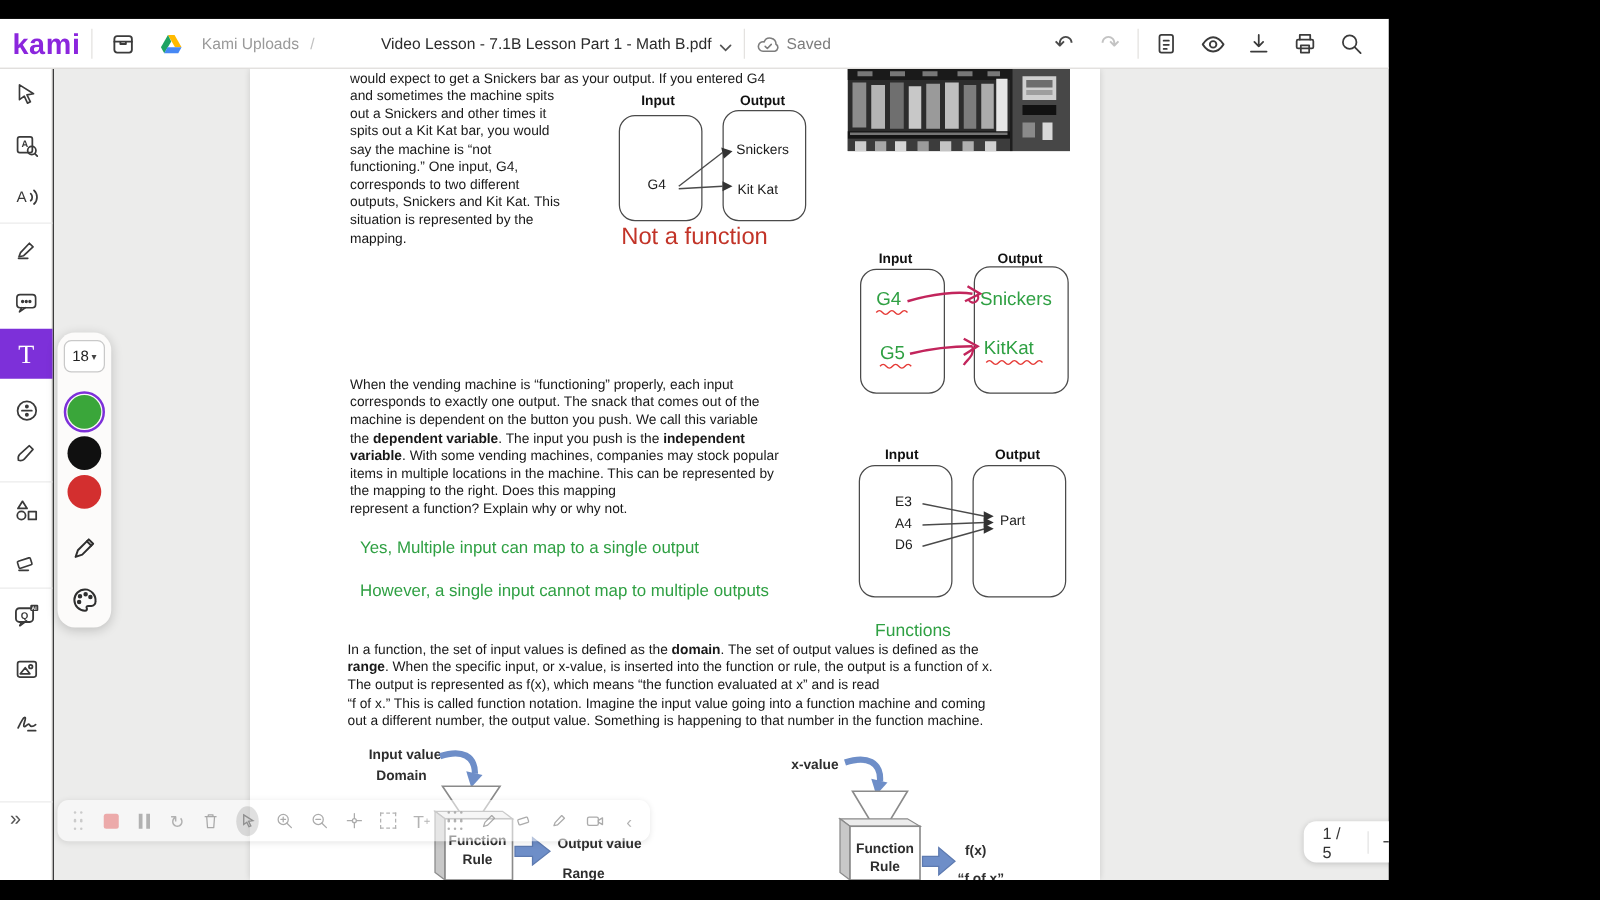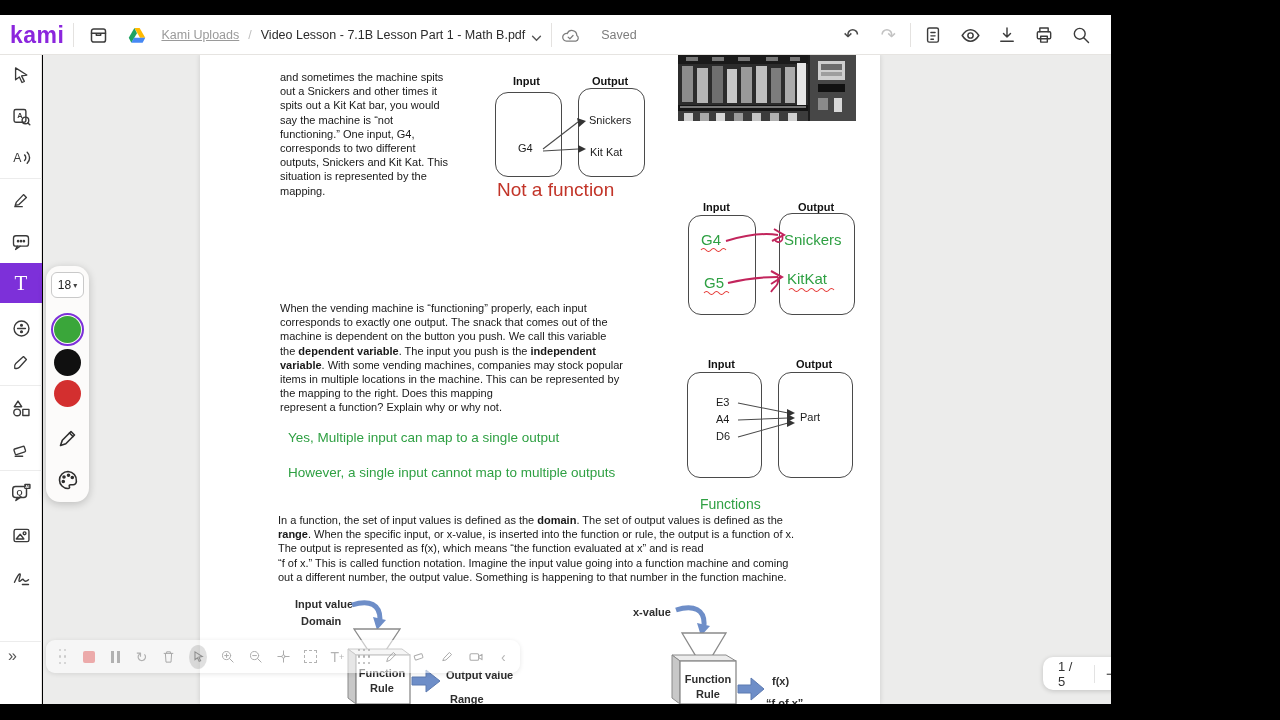--- a/index.html
+++ b/index.html
@@ -10,25 +10,25 @@
   
   .bar-top{position:absolute;left:0;top:0;width:1280px;height:15px;background:#000;z-index:60;}
   .bar-bottom{position:absolute;left:0;top:704px;width:1280px;height:16px;background:#000;z-index:60;}
   
   .topbar{position:absolute;left:0;top:15px;width:1280px;height:40px;background:#fff;
           border-bottom:1px solid #e6e4e1;z-index:30;}
   .tb-left{position:absolute;left:10px;top:0;height:40px;display:flex;align-items:center;gap:9px;}
   .tb-right{position:absolute;right:8px;top:0;height:40px;display:flex;align-items:center;gap:7px;}
   .logo{font-size:23px;font-weight:bold;color:#8b26dd;letter-spacing:.5px;line-height:40px;}
   .vdiv{width:1px;height:24px;background:#e4e2e0;}
-  .crumb{font-size:12.5px;color:#9a9a9a;text-decoration:underline;}
+  .crumb{font-size:12.5px;color:#9a9a9a;}
   .slash{font-size:12.5px;color:#c0c0c0;}
   .doctitle{font-size:12.5px;color:#2b2b2b;font-weight:500;}
-  .titlerow{display:flex;align-items:flex-end;gap:6px;cursor:pointer;}
-  .saved{display:flex;align-items:center;gap:21px;color:#7d7d7d;font-size:12.5px;}
+  .titlerow{display:flex;align-items:flex-end;gap:6px;cursor:pointer;margin-left:44px;}
+  .saved{display:flex;align-items:center;gap:5px;color:#7d7d7d;font-size:12.5px;}
   .tbi{width:30px;height:30px;display:flex;align-items:center;justify-content:center;}
   .tbi svg{stroke:#3b3b3b;fill:none;stroke-width:1.7;stroke-linecap:round;stroke-linejoin:round;}
   .undo-g{font-size:18px;color:#4a4a4a;line-height:1;}
   .redo-g{font-size:18px;color:#c3c3c3;line-height:1;}
   .share-btn{height:29px;padding:0 16px;background:#7534d4;border:none;border-radius:9px;
              color:#fff;font-size:19px;font-weight:600;font-family:inherit;margin-left:47px;}
   .avatar{width:30px;height:30px;border-radius:50%;background:#f6cdf2;color:#a625a0;
           font-size:11.5px;font-weight:bold;display:flex;align-items:center;justify-content:center;}
   
   .sidebar{position:absolute;left:0;top:55px;width:42px;height:649px;background:#fff;
@@ -321,20 +321,21 @@
         <rect x="130" y="0" width="48" height="66" fill="#474747"></rect>
         <rect x="130" y="0" width="2" height="66" fill="#1d1d1d"></rect>
         <rect x="140" y="6" width="27" height="19" fill="#cfcfcf"></rect>
         <rect x="143" y="9" width="21" height="6" fill="#6d6d6d"></rect>
           <rect x="143" y="17" width="21" height="4" fill="#9e9e9e"></rect>
         <rect x="140" y="29" width="27" height="8" fill="#111"></rect>
         <rect x="140" y="43" width="10" height="12" fill="#8a8a8a"></rect>
           <rect x="156" y="43" width="8" height="14" fill="#d8d8d8"></rect>
       </svg>
 
+      <span class="t" style="left:80px;top:1px;width:420px">would expect to get a Snickers bar as your output. If you entered G4</span>
       <span class="t" style="left:80px;top:15px;width:210px">and sometimes the machine spits
 out a Snickers and other times it
 spits out a Kit Kat bar, you would
 say the machine is “not
 functioning.” One input, G4,
 corresponds to two different
 outputs, Snickers and Kit Kat. This
 situation is represented by the
 mapping.</span>
 

